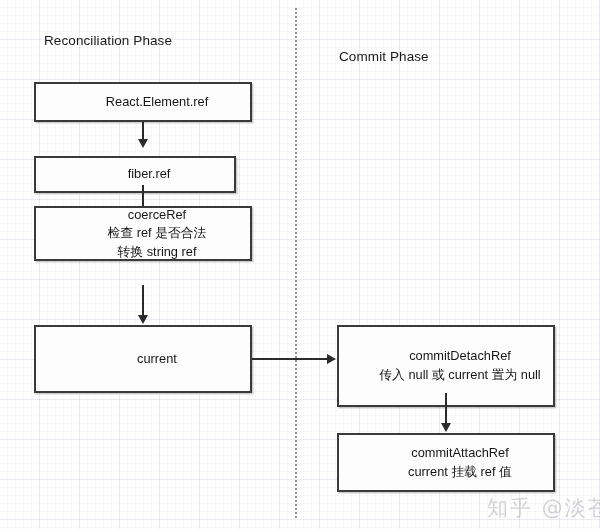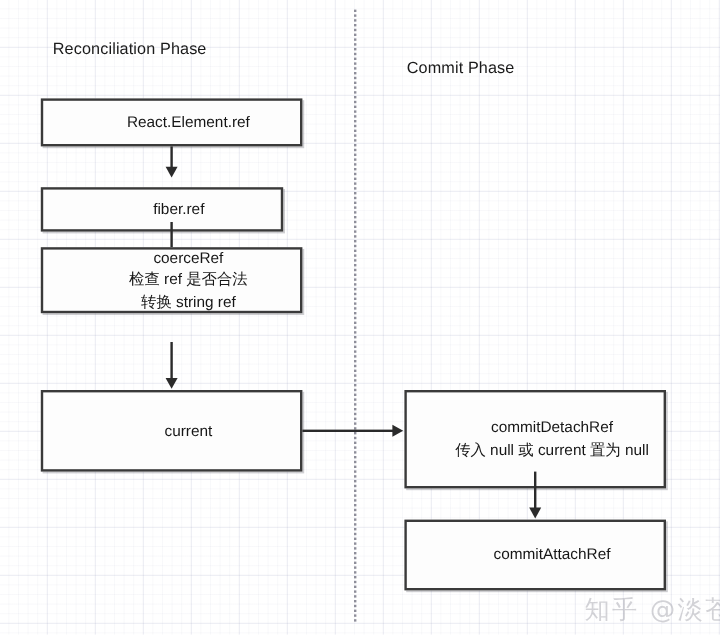--- a/index.html
+++ b/index.html
@@ -137,17 +137,18 @@
   <div class="node" style="left:337px; top:325px; width:218px; height:82px;">
     <span class="line">commitDetachRef</span>
     <span class="line">传入 null 或 current 置为 null</span>
   </div>
 
   <div class="arrow-v" style="left:445px; top:393px; height:31px;"></div>
   <div class="arrow-head-down" style="left:440.5px; top:423px;"></div>
 
   <div class="node" style="left:337px; top:433px; width:218px; height:59px;">
     <span class="line">commitAttachRef</span>
+    <span class="line">current 挂载 ref 值</span>
   </div>
 
   <div class="watermark" style="left:452px; top:494px;">知乎 @淡苍</div>
 
 </div>
 
 </body></html>

